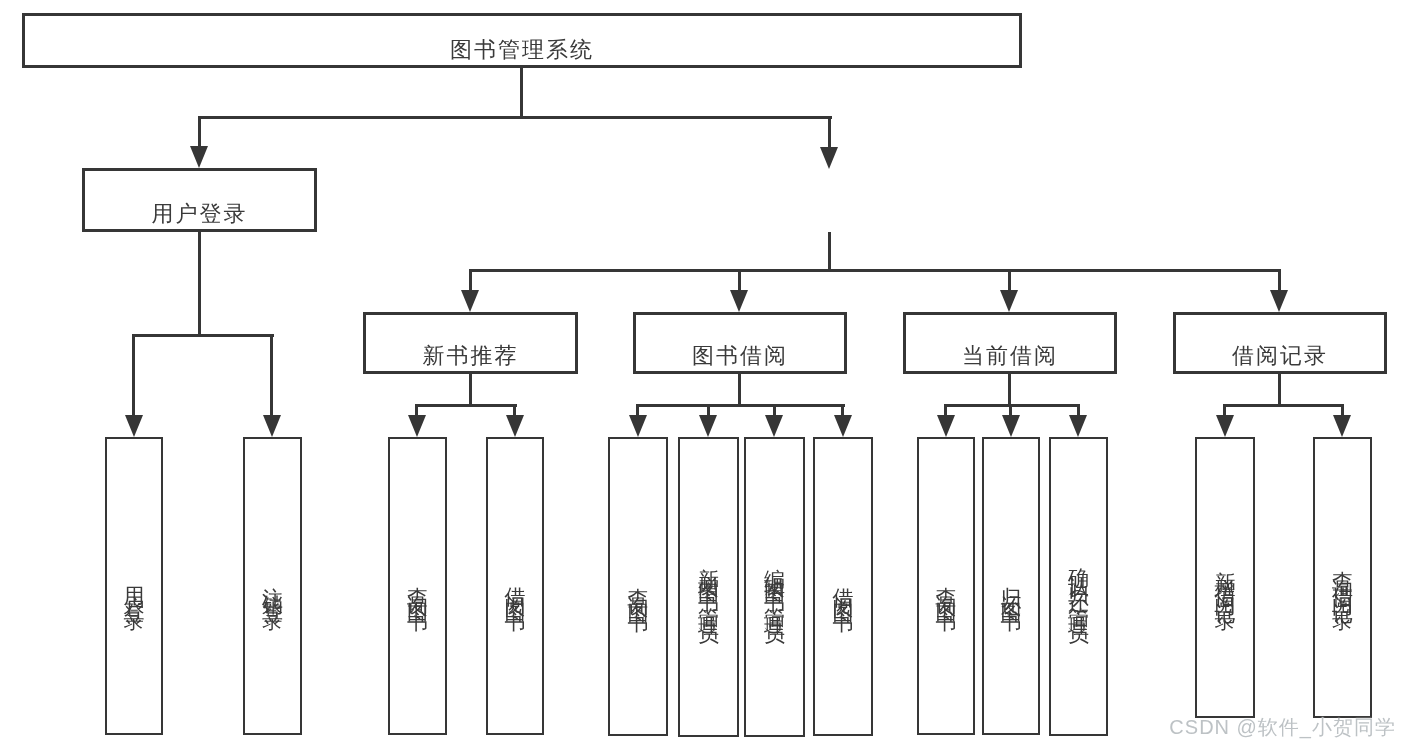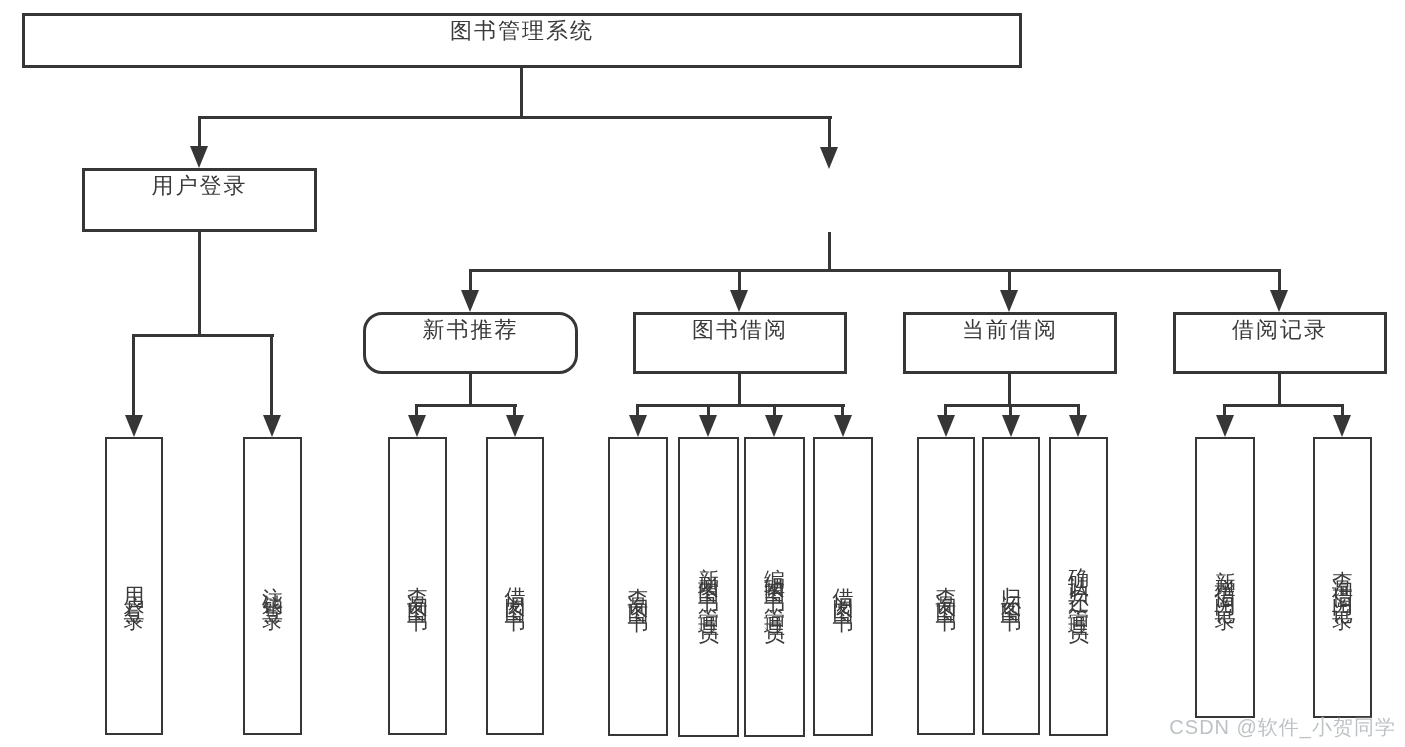--- a/index.html
+++ b/index.html
@@ -3,21 +3,21 @@
 <meta charset="utf-8">
 <style>
   html,body{margin:0;padding:0;background:#fff;}
   .stage{
     position:relative;width:1405px;height:747px;background:#fff;overflow:hidden;
     font-family:"Liberation Sans","DejaVu Sans",sans-serif;color:#2e2e2e;
   }
   
   .node{
     position:absolute;box-sizing:border-box;background:#fff;border:3px solid #363636;
-    display:flex;align-items:flex-start;justify-content:center;
+    display:flex;align-items:flex-end;justify-content:center;
     font-size:22px;letter-spacing:2px;color:#3a3a3a;z-index:2;
   }
   
   .vnode{
     position:absolute;box-sizing:border-box;background:#fff;border:2px solid #363636;z-index:2;
   }
   .vnode span{
     position:absolute;top:50%;left:50%;transform:translate(-50%,-50%);
     writing-mode:vertical-rl;text-orientation:mixed;white-space:nowrap;
     font-size:21px;letter-spacing:8px;color:#3a3a3a;
@@ -67,21 +67,21 @@
   <div class="hline" style="left:469px;top:269px;width:812px;"></div>
   <div class="vline" style="left:469px;top:269px;height:24px;"></div>
   <div class="ahead" style="left:461px;top:290px;"></div>
   <div class="vline" style="left:738px;top:269px;height:24px;"></div>
   <div class="ahead" style="left:730px;top:290px;"></div>
   <div class="vline" style="left:1008px;top:269px;height:24px;"></div>
   <div class="ahead" style="left:1000px;top:290px;"></div>
   <div class="vline" style="left:1278px;top:269px;height:24px;"></div>
   <div class="ahead" style="left:1270px;top:290px;"></div>
 
-  <div class="node" style="left:363px;top:312px;width:215px;height:62px;border-radius:19px;">
+  <div class="node" style="left:363px;top:312px;width:215px;height:62px;">
     <span>新书推荐</span>
   </div>
   <div class="node" style="left:633px;top:312px;width:214px;height:62px;">
     <span>图书借阅</span>
   </div>
   <div class="node" style="left:903px;top:312px;width:214px;height:62px;">
     <span>当前借阅</span>
   </div>
   <div class="node" style="left:1173px;top:312px;width:214px;height:62px;">
     <span>借阅记录</span>

